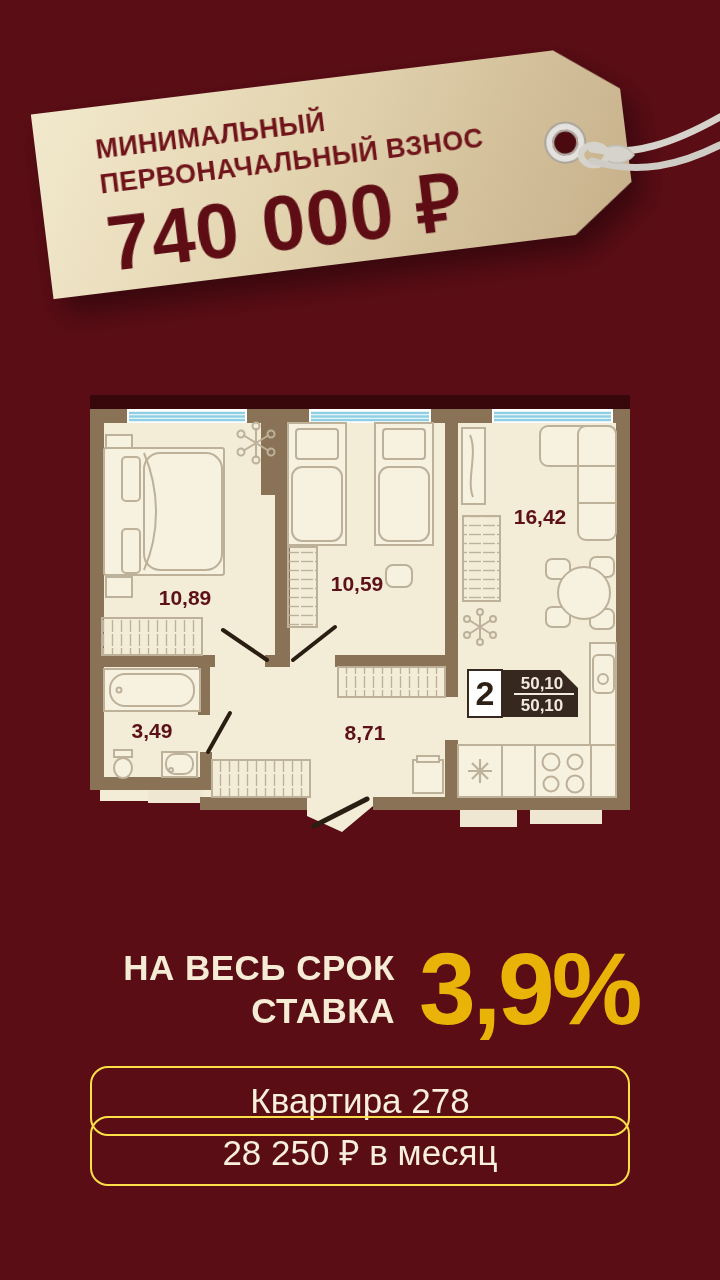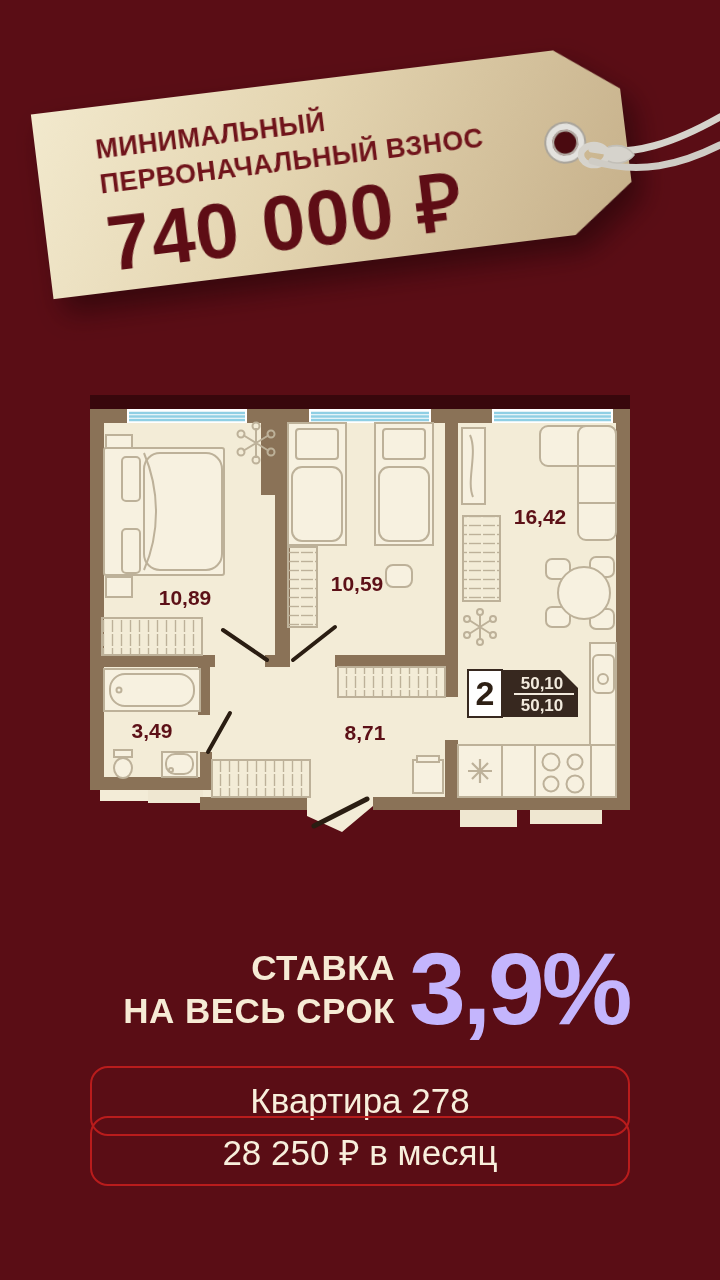--- a/index.html
+++ b/index.html
@@ -25,26 +25,26 @@
   .plan{position:absolute;left:90px;top:395px;width:540px;height:440px;}
   .plan text{font-family:"Liberation Sans",sans-serif;}
   .room-label{font-size:21px;font-weight:600;fill:#5C1017;}
   .badge-num{font-size:34px;font-weight:700;fill:#2E2015;}
   .badge-val{font-size:17px;font-weight:700;fill:#F2EADD;}
 
   
   .rate{position:absolute;left:90px;top:938px;width:575px;display:flex;align-items:center;}
   .rate-labels{width:305px;text-align:right;color:#F6EBD5;font-weight:700;
                font-size:35px;line-height:1.23;letter-spacing:.5px;}
-  .rate-value{color:#c4b5fd;font-weight:700;font-size:102px;letter-spacing:-3px;
-              margin-left:14px;line-height:1;}
+  .rate-value{color:#eab308;font-weight:700;font-size:102px;letter-spacing:-3px;
+              margin-left:24px;line-height:1;}
 
   
   .pill{position:absolute;left:90px;width:540px;height:70px;box-sizing:border-box;
-        border:2px solid #b91c1c;border-radius:18px;background:transparent;
+        border:2px solid #fde047;border-radius:18px;background:transparent;
         color:#F8EFDC;font-family:"Liberation Sans",sans-serif;font-size:35px;font-weight:400;
         display:flex;align-items:center;justify-content:center;cursor:pointer;}
   .pill.b1{top:1066px;}
   .pill.b2{top:1116px;}
 </style>
 </head>
 <body>
 
 <div class="tag-wrap">
   <div class="tag">
@@ -259,20 +259,20 @@
     <text class="badge-num" x="395" y="310" text-anchor="middle">2</text>
     <path d="M412,275 H470 L488,293 V322 H412 Z" fill="#37281F"></path>
     <line x1="424" y1="299" x2="484" y2="299" stroke="#F2EADD" stroke-width="2"></line>
     <text class="badge-val" x="452" y="294" text-anchor="middle">50,10</text>
     <text class="badge-val" x="452" y="316" text-anchor="middle">50,10</text>
   </g>
 </svg>
 
 <div class="rate">
   <div class="rate-labels">
+    <div>НА ВЕСЬ СРОК</div>
     <div>СТАВКА</div>
-    <div>НА ВЕСЬ СРОК</div>
   </div>
   <div class="rate-value">3,9%</div>
 </div>
 
 <button class="pill b1">Квартира 278</button>
 <button class="pill b2">28 250 ₽ в месяц</button>
 
 </body></html>

